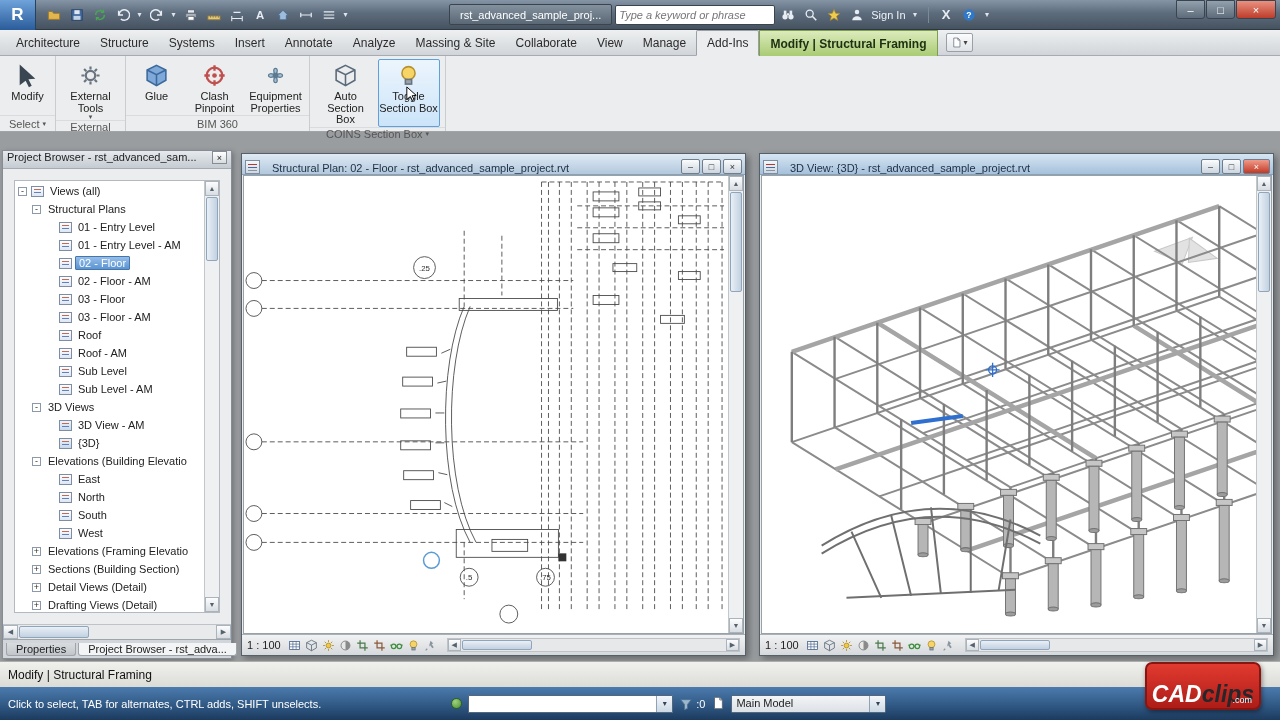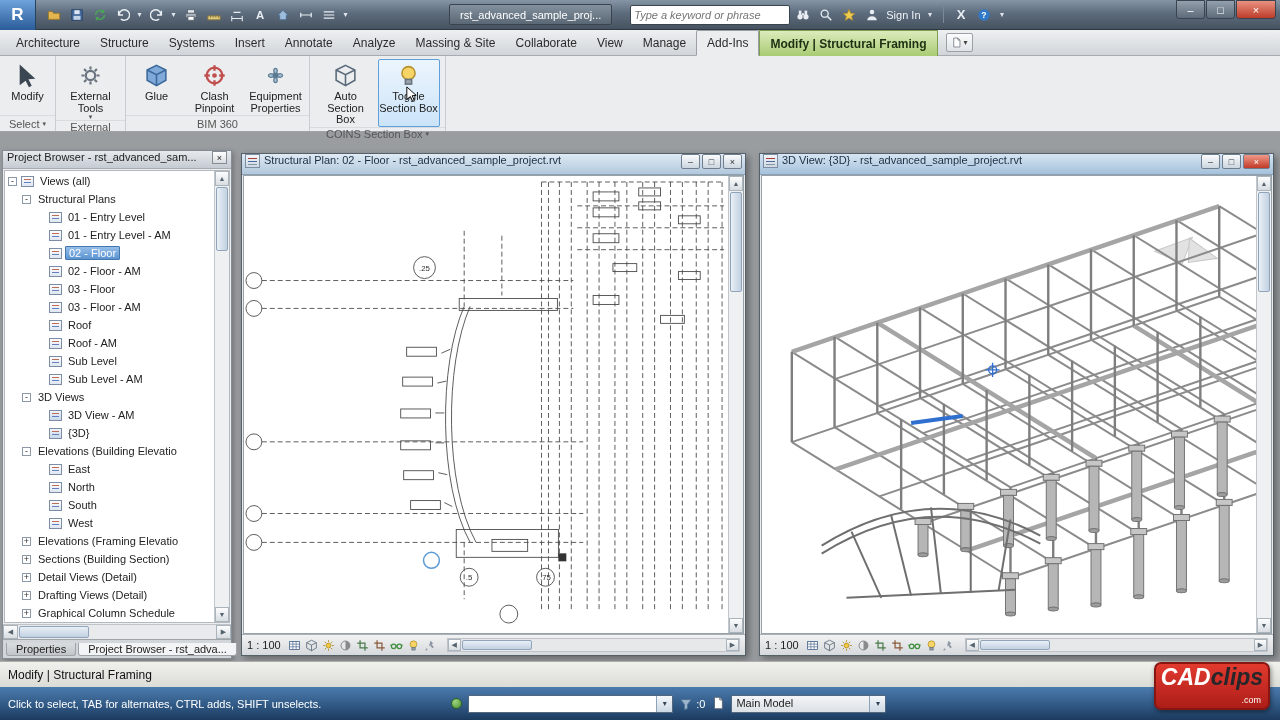--- a/index.html
+++ b/index.html
@@ -8,21 +8,21 @@
 svg.defs{position:absolute;width:0;height:0}
 
 
 .titlebar{position:absolute;left:0;top:0;right:0;height:30px;background:linear-gradient(#8695a6 0%,#5d6c7d 45%,#46525f 100%);display:flex;align-items:center;gap:2px;border-bottom:1px solid #2e3842;z-index:10}
 .rlogo{width:36px;height:30px;background:linear-gradient(#6fa3da,#2a5c9a);color:#fff;font-weight:bold;font-size:17px;display:flex;align-items:center;justify-content:center;border-right:1px solid #24435f}
 .qat{display:flex;align-items:center;margin-left:4px}
 .qbtn{width:23px;height:22px;display:flex;align-items:center;justify-content:center;border-radius:2px;color:#e7edf3}
 .qbtn svg{width:14px;height:14px}
 .qdrop{width:11px;color:#dfe6ec;font-size:8px;text-align:center}
 .doc-title{margin-left:96px;height:21px;display:flex;align-items:center;padding:0 10px;background:linear-gradient(#83919f,#5a6876);border:1px solid #39444f;border-radius:2px;color:#fff;white-space:nowrap}
-.searchwrap{margin-left:16px;display:flex;align-items:center;height:20px;background:#fff;border:1px solid #39444f;border-radius:2px;padding:0 3px}
+.searchwrap{margin-left:1px;display:flex;align-items:center;height:20px;background:#fff;border:1px solid #39444f;border-radius:2px;padding:0 3px}
 .searchwrap input{border:none;outline:none;width:152px;height:16px;font-size:11px;font-style:italic;color:#777;font-family:inherit;background:transparent}
 .tbico{width:21px;height:21px;display:flex;align-items:center;justify-content:center;color:#e7edf3}
 .tbico svg{width:14px;height:14px}
 .signin{color:#eef2f6;margin:0 2px;white-space:nowrap}
 .tsep{width:1px;height:16px;background:#7c8996;margin:0 5px}
 .winbtns{margin-left:auto;display:flex;gap:1px;align-self:flex-start;margin-right:4px}
 .wbtn{width:29px;height:19px;display:flex;align-items:center;justify-content:center;color:#fff;font-size:11px;background:linear-gradient(#93a0ad,#5d6b7a);border:1px solid #39444f;border-radius:0 0 3px 3px}
 .wbtn.close{background:linear-gradient(#ea9180,#bd3d2b);width:40px}
 
 
@@ -45,21 +45,21 @@
 .rbtn.hl{border-color:#5f9fdc;background:linear-gradient(#ecf5fd,#cce4f9)}
 .mouse-cursor{position:absolute;left:404px;top:30px;width:15px;height:15px;z-index:20}
 
 
 .workspace{position:absolute;left:0;top:132px;right:0;height:529px;background:#9a9da0}
 
 
 .palette{position:absolute;left:2px;top:18px;width:230px;height:509px;background:#ecedee;border:1px solid #868c93;display:flex;flex-direction:column;box-shadow:2px 2px 5px rgba(0,0,0,.25)}
 .pal-title{height:18px;background:linear-gradient(#e6eaee,#c5cbd2);display:flex;padding:0 4px;border-bottom:1px solid #a6abb1;white-space:nowrap;overflow:hidden}
 .pal-close{margin-left:auto;width:15px;height:13px;border:1px solid #868c93;background:linear-gradient(#fff,#d8dce0);display:flex;align-items:center;justify-content:center;font-size:9px;flex:none}
-.treewrap{flex:1;display:flex;margin:1px;border:1px solid #b4b9bf;background:#fff;overflow:hidden}
+.treewrap{flex:1;display:flex;margin:11px;border:1px solid #b4b9bf;background:#fff;overflow:hidden}
 .tree-rows{flex:1;padding-top:1px;overflow:hidden}
 .trow{display:flex;align-items:center;height:18px;white-space:nowrap;overflow:hidden}
 .exp{width:9px;height:9px;border:1px solid #8b99a8;background:#fff;font-size:9px;line-height:7px;text-align:center;margin-right:4px;flex:none;color:#333}
 .exp.minus::before{content:"-"}
 .exp.plus::before{content:"+"}
 .spacer{width:13px;flex:none}
 .ti{width:13px;height:11px;flex:none;margin-right:3px;border:1px solid #7d8da5;background:linear-gradient(#fdfdfd,#dfe7f2);position:relative}
 .ti::after{content:"";position:absolute;left:2px;right:2px;top:2px;height:1px;background:#c06a5a;box-shadow:0 3px 0 #6080c0}
 .ti.cube{background:linear-gradient(#eef3f8,#c9d8ea)}
 .tlabel{padding:1px 3px;border-radius:1px}
@@ -72,21 +72,21 @@
 .pal-hsb{height:15px;background:#e8eaec;border-top:1px solid #bfc3c7;display:flex;align-items:stretch}
 .sb-thumb-h{width:70px;margin:1px;background:linear-gradient(#e9eff6,#c2d1e1);border:1px solid #90a5ba;border-radius:2px}
 .pal-tabs{height:19px;display:flex;background:#d2d5d9;border-top:1px solid #9fa4a9;padding:0 0 0 3px;align-items:center}
 .pal-tab{padding:0 9px;display:flex;align-items:center;border:1px solid #9fa4a9;border-top:none;border-radius:0 0 3px 3px;background:linear-gradient(#d9dcdf,#c2c6ca);margin-right:2px;white-space:nowrap}
 .pal-tab.active{background:#f3f4f5}
 
 
 .vwin{position:absolute;background:#ecedee;border:1px solid #566068;display:flex;flex-direction:column;box-shadow:3px 3px 7px rgba(0,0,0,.35)}
 .vwin.plan{left:241px;top:21px;width:505px;height:503px}
 .vwin.v3d{left:759px;top:21px;width:515px;height:503px}
-.vtitle{height:21px;display:flex;align-items:flex-start;gap:4px;padding:0 3px;background:linear-gradient(#dfeaf4,#b2c8dd);border-bottom:1px solid #8ba1b6;color:#1c2e44;white-space:nowrap;overflow:hidden}
+.vtitle{height:21px;display:flex;align-items:flex-end;gap:12px;padding:0 3px;background:linear-gradient(#dfeaf4,#b2c8dd);border-bottom:1px solid #8ba1b6;color:#1c2e44;white-space:nowrap;overflow:hidden}
 .vwin.v3d .vtitle{background:linear-gradient(#d6e5f3,#a5c1db)}
 .vdoc-ico{width:15px;height:14px;background:linear-gradient(#f4f7fa,#ccd8e4);border:1px solid #7d8ea2;flex:none;position:relative}
 .vdoc-ico::after{content:"";position:absolute;left:2px;right:2px;top:3px;height:1px;background:#b03a2e;box-shadow:0 3px 0 #4a6a9c,0 6px 0 #8a949e}
 .vbtns{margin-left:auto;display:flex;gap:2px;flex:none}
 .vb{width:19px;height:15px;border:1px solid #6f7d8c;background:linear-gradient(#fbfcfd,#ccd6df);display:flex;align-items:center;justify-content:center;font-size:9px;color:#333;border-radius:2px}
 .vb.close-red{background:linear-gradient(#f09a89,#c13a27);color:#fff;width:27px}
 .vcanvas{flex:1;position:relative;background:#fff;margin:0 1px;border:1px solid #98a0a8;overflow:hidden}
 .vcanvas svg.draw{position:absolute;left:0;top:0;width:calc(100% - 15px);height:100%}
 .vsb2{position:absolute;right:0;top:0;bottom:0;width:15px;background:#eef0f2;border-left:1px solid #c3c7cb;display:flex;flex-direction:column}
 .vctrl{height:21px;display:flex;align-items:center;gap:4px;padding:0 5px;background:linear-gradient(#f1f2f3,#d6d9dc);border-top:1px solid #aab0b6}
@@ -102,21 +102,21 @@
 .combo{height:18px;background:#fff;border:1px solid #53677e;display:flex;align-items:stretch;position:relative;color:#222;border-radius:1px}
 .combo .cval{padding:1px 4px;flex:1;white-space:nowrap;overflow:hidden}
 .combo .carr{width:16px;background:linear-gradient(#f4f7fa,#ccd8e4);border-left:1px solid #8fa3b8;display:flex;align-items:center;justify-content:center;font-size:8px;color:#345}
 .combo.workset{width:205px}
 .combo.mainmodel{width:155px;background:linear-gradient(#f3f5f7,#dce1e6)}
 .filter-chip{display:flex;align-items:center;gap:3px;color:#fff}
 .filter-chip svg{width:14px;height:14px}
 .statusbar .docico svg{width:14px;height:14px}
 
 
-.cadclips{position:absolute;right:10px;top:662px;width:116px;height:48px;background:linear-gradient(#e23a2f,#ad1d18);border-radius:7px;border:2px solid #871511;box-shadow:1px 2px 5px rgba(0,0,0,.45);display:flex;align-items:flex-start;justify-content:center;font-style:italic;font-weight:bold;z-index:20}
+.cadclips{position:absolute;right:19px;top:662px;width:116px;height:48px;background:linear-gradient(#e23a2f,#ad1d18);border-radius:7px;border:2px solid #871511;box-shadow:1px 2px 5px rgba(0,0,0,.45);display:flex;align-items:flex-end;justify-content:center;font-style:italic;font-weight:bold;z-index:20}
 .cad{color:#fff;font-size:23px}
 .clips{color:#26262b;font-size:23px}
 .com{position:absolute;right:7px;bottom:3px;color:#fff;font-size:9px;font-style:normal;font-weight:normal}
 
 
 .pl{stroke:#4a4a4a;fill:none;stroke-width:0.9}
 .pld{stroke:#4a4a4a;fill:none;stroke-width:0.9;stroke-dasharray:5 3}
 .beam{stroke:#8b8b8b;fill:none;stroke-width:2}
 .beam2{stroke:#a5a5a5;fill:none;stroke-width:4.5}
 .col{stroke:#7e7e7e;fill:none;stroke-width:2.4}

